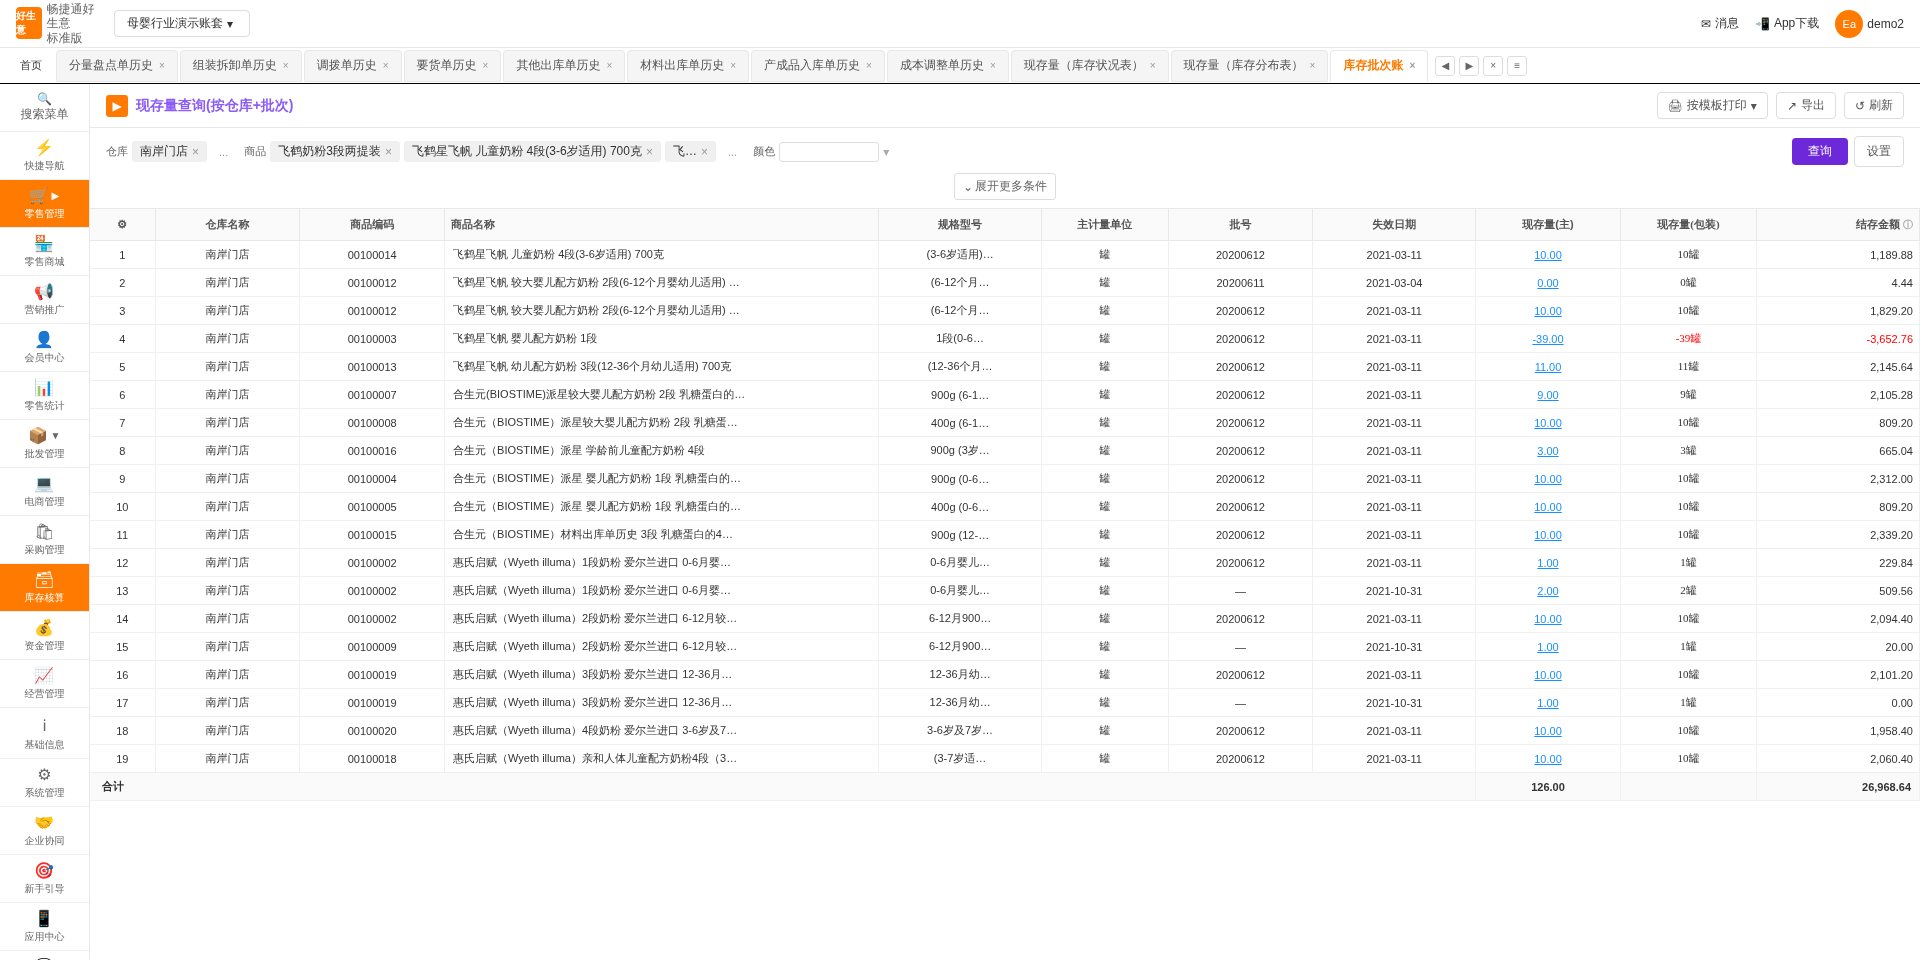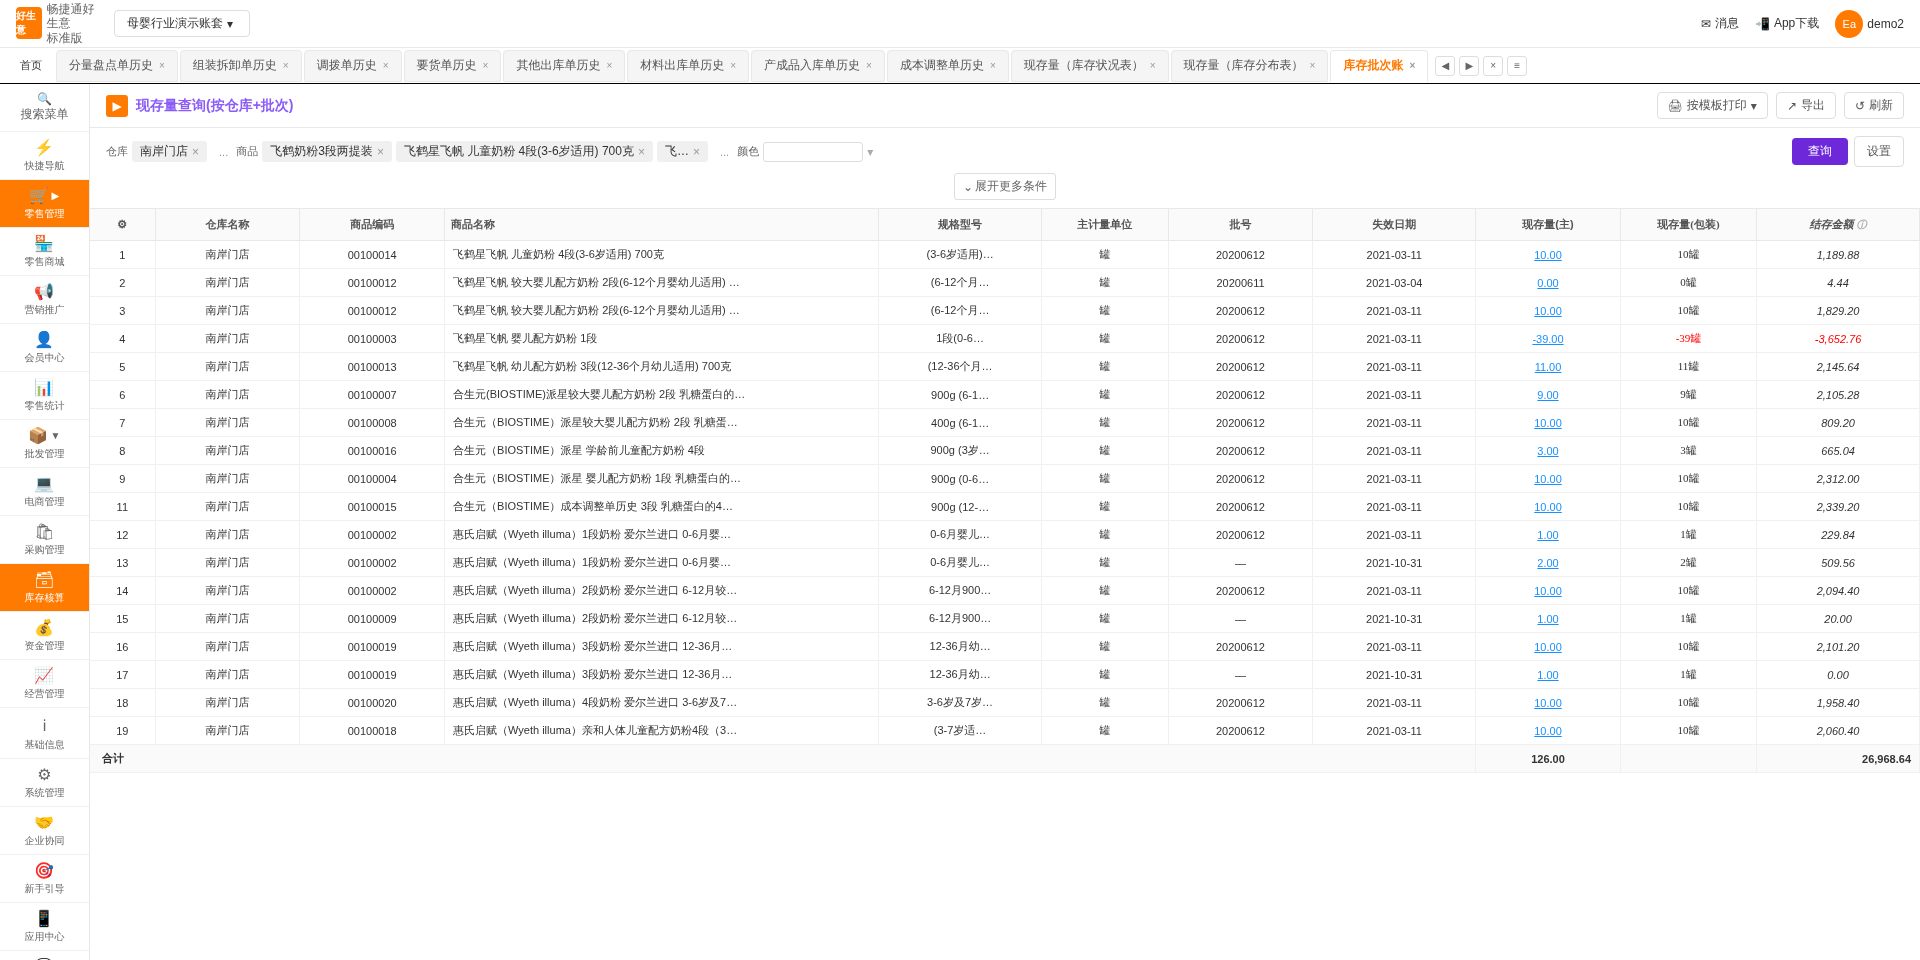--- a/index.html
+++ b/index.html
@@ -147,21 +147,21 @@
       cursor: pointer; color: #555; background: #fff; font-size: 11px;
     }
 
     
     .filter-area {
       background: #fff;
       padding: 8px 16px;
       border-bottom: 1px solid #e8e8e8;
     }
     .filter-row {
-      display: flex; align-items: center; flex-wrap: wrap;
+      display: flex; align-items: center; gap: 8px; flex-wrap: wrap;
     }
     .filter-item { display: flex; align-items: center; gap: 4px; }
     .filter-label { color: #666; white-space: nowrap; font-size: 11px; }
     .filter-tag {
       display: flex; align-items: center; gap: 2px;
       padding: 2px 8px; background: #f0f0f0; border-radius: 3px;
       font-size: 11px; color: #333;
     }
     .filter-tag .tag-close { cursor: pointer; color: #999; margin-left: 2px; }
     .filter-more {
@@ -232,21 +232,21 @@
     .col-num { width: 36px; }
     .col-warehouse { width: 80px; }
     .col-code { width: 80px; }
     .col-name { width: 240px; text-align: left !important; }
     .col-spec { width: 90px; }
     .col-unit { width: 70px; }
     .col-batch { width: 80px; }
     .col-expire { width: 90px; }
     .col-stock1 { width: 80px; }
     .col-stock2 { width: 70px; font-family: Liberation Serif, serif; }
-    .col-balance { width: 90px; text-align: center; font-style: italic; }
+    .col-balance { width: 90px; text-align: right; }
     td.name-cell { text-align: left; padding-left: 8px; }
     td.negative { color: #f00; }
     td.link { color: #1890ff; cursor: pointer; text-decoration: underline; }
 
     .footer-row td {
       background: #fafafa; font-weight: bold; color: #333;
       border-top: 1px solid #e8e8e8;
     }
     .settings-col { width: 20px; }
     .info-icon { font-size: 10px; color: #aaa; cursor: pointer; }
@@ -631,24 +631,37 @@
       <td class="col-name name-cell" title="合生元（BIOSTIME）派星 婴儿配方奶粉 1段 乳糖蛋白的…">合生元（BIOSTIME）派星 婴儿配方奶粉 1段 乳糖蛋白的…</td>
       <td class="col-spec">900g (0-6…</td>
       <td class="col-unit">罐</td>
       <td class="col-batch">20200612</td>
       <td class="col-expire">2021-03-11</td>
       <td class="col-stock1 link ">10.00</td>
       <td class="col-stock2 ">10罐</td>
       <td class="col-balance ">2,312.00</td>
     </tr>
             <tr>
+      <td class="col-num">10</td>
+      <td class="col-warehouse">南岸门店</td>
+      <td class="col-code">00100005</td>
+      <td class="col-name name-cell" title="合生元（BIOSTIME）派星 婴儿配方奶粉 1段 乳糖蛋白的…">合生元（BIOSTIME）派星 婴儿配方奶粉 1段 乳糖蛋白的…</td>
+      <td class="col-spec">400g (0-6…</td>
+      <td class="col-unit">罐</td>
+      <td class="col-batch">20200612</td>
+      <td class="col-expire">2021-03-11</td>
+      <td class="col-stock1 link ">10.00</td>
+      <td class="col-stock2 ">10罐</td>
+      <td class="col-balance ">809.20</td>
+    </tr>
+            <tr>
       <td class="col-num">11</td>
       <td class="col-warehouse">南岸门店</td>
       <td class="col-code">00100015</td>
-      <td class="col-name name-cell" title="合生元（BIOSTIME）派星幼儿配方奶粉 3段 乳糖蛋白的4…">合生元（BIOSTIME）成本调整单历史 3段 乳糖蛋白的4…</td>
+      <td class="col-name name-cell" title="合生元（BIOSTIME）派星幼儿配方奶粉 3段 乳糖蛋白的4…">合生元（BIOSTIME）材料出库单历史 3段 乳糖蛋白的4…</td>
       <td class="col-spec">900g (12-…</td>
       <td class="col-unit">罐</td>
       <td class="col-batch">20200612</td>
       <td class="col-expire">2021-03-11</td>
       <td class="col-stock1 link ">10.00</td>
       <td class="col-stock2 ">10罐</td>
       <td class="col-balance ">2,339.20</td>
     </tr>
             <tr>
       <td class="col-num">12</td>

